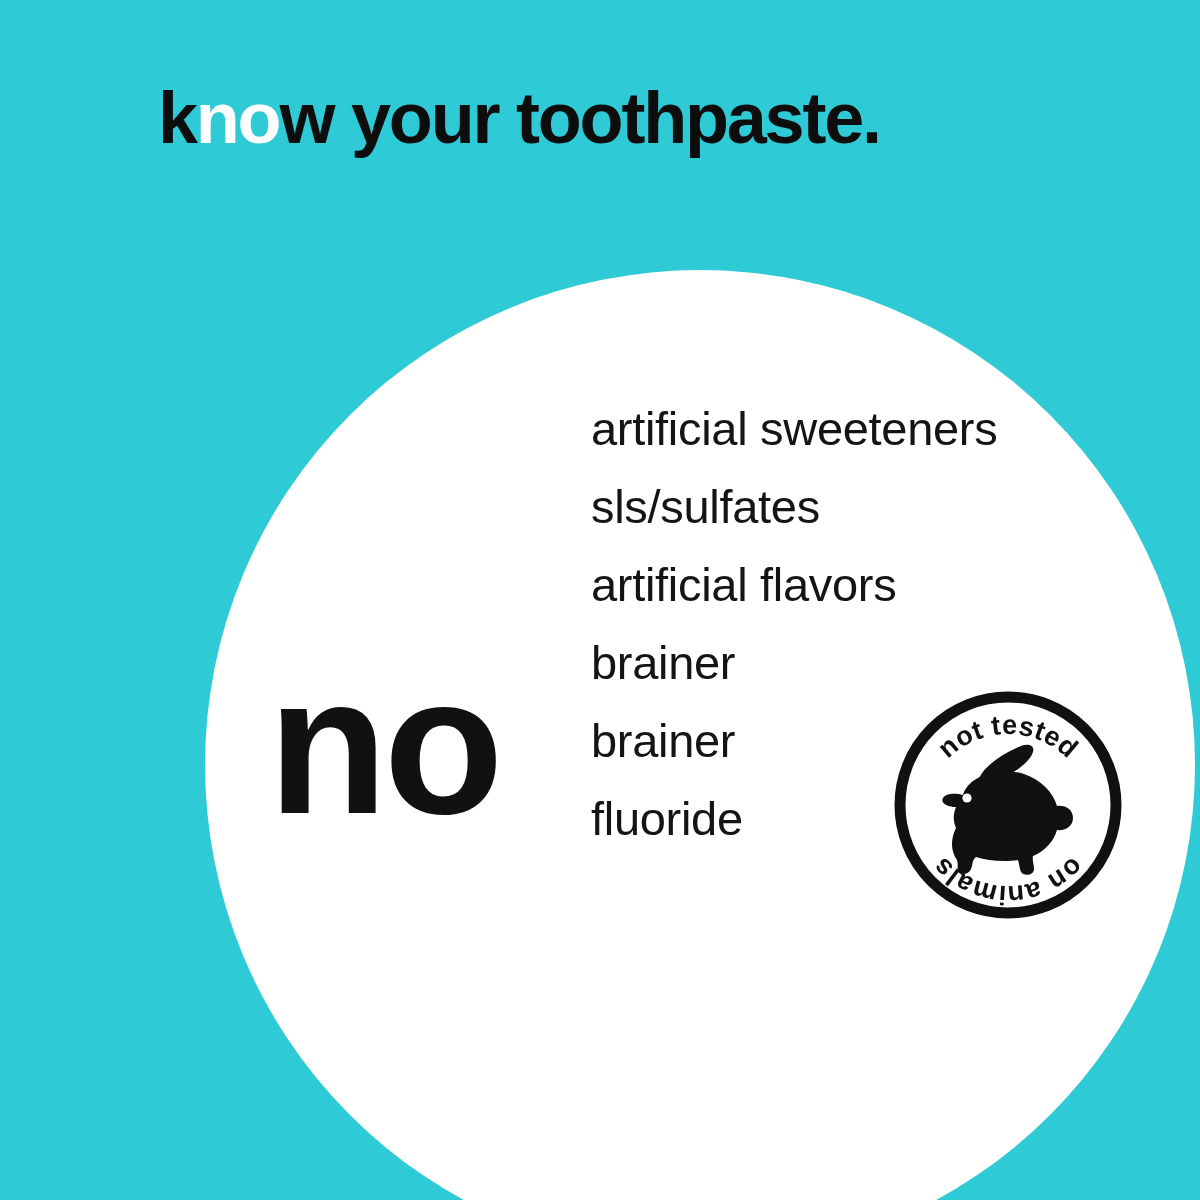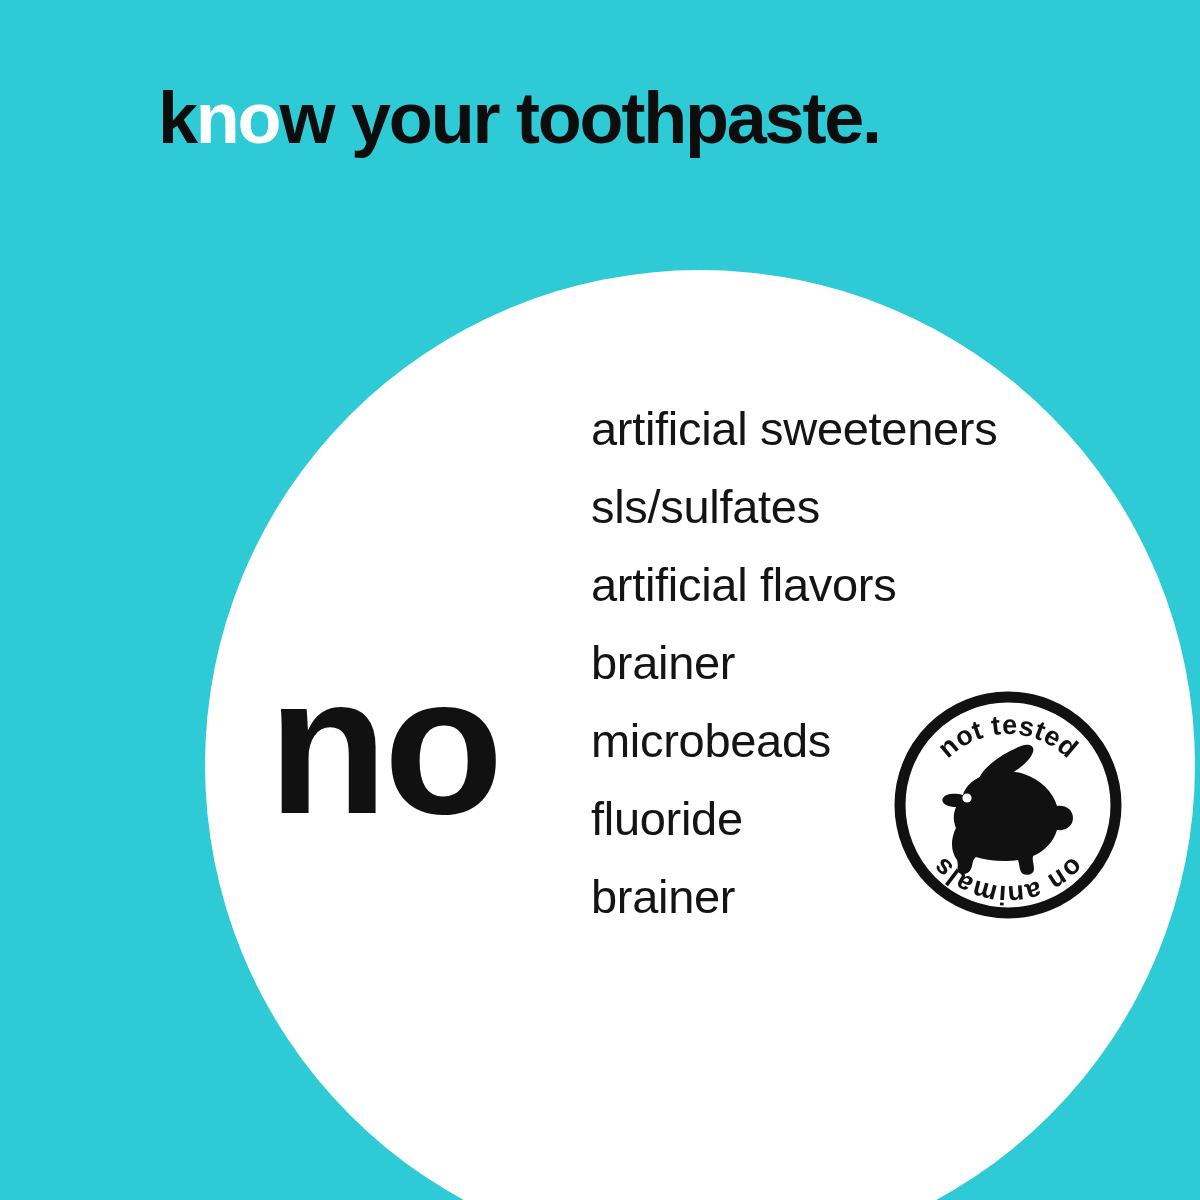--- a/index.html
+++ b/index.html
@@ -97,23 +97,22 @@
 
   <div class="disc"></div>
 
   <div class="no-word">no</div>
 
   <ul class="ingredient-list">
     <li>artificial sweeteners</li>
     <li>sls/sulfates</li>
     <li>artificial flavors</li>
     <li>brainer</li>
-    <li>microbeads</li>
+    <li>brainer</li>
     <li>fluoride</li>
-    <li>brainer</li>
   </ul>
 
   <div class="badge">
     <svg viewBox="0 0 230 230" xmlns="http://www.w3.org/2000/svg">
       <defs>
         <path id="arcTop" d="M 31 128 A 84 84 0 0 1 199 128" fill="none"></path>
         <path id="arcBottom" d="M 198 113 A 83 83 0 0 1 32 113" fill="none"></path>
       </defs>
 
       <circle cx="115" cy="115" r="108" fill="none" stroke="#111111" stroke-width="11"></circle>

